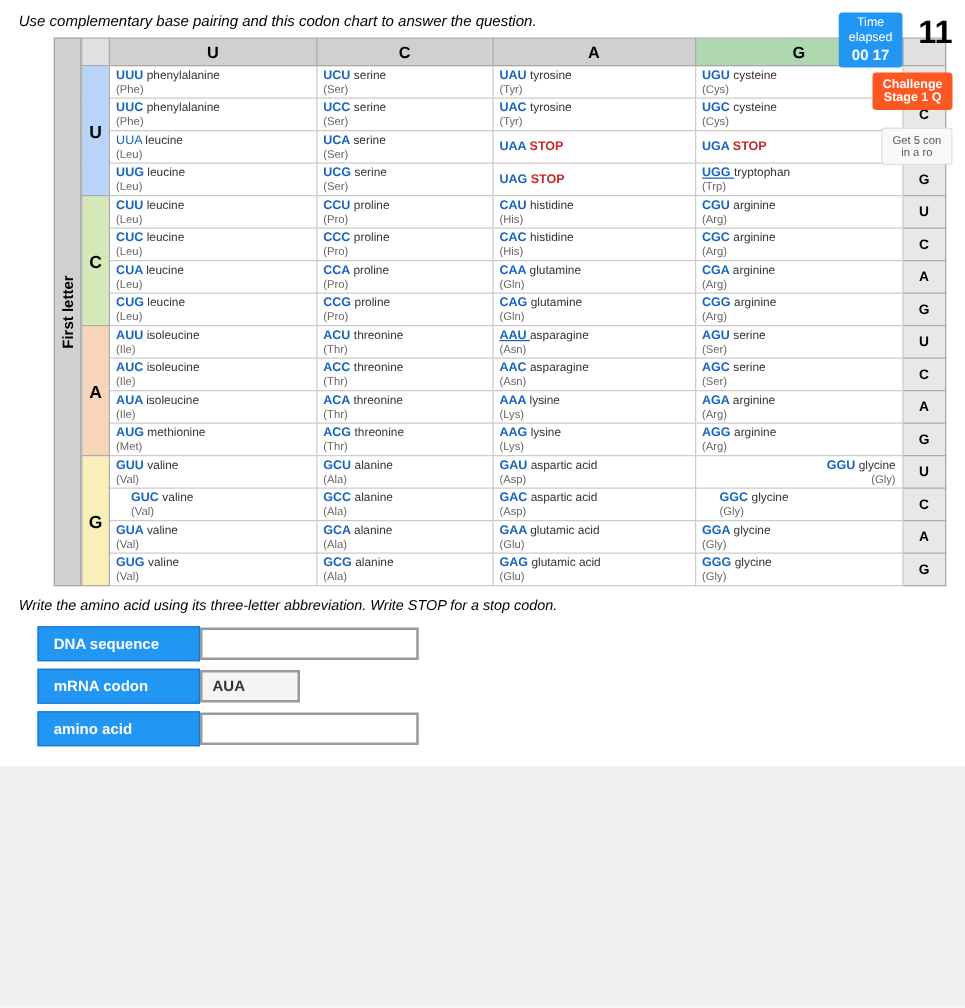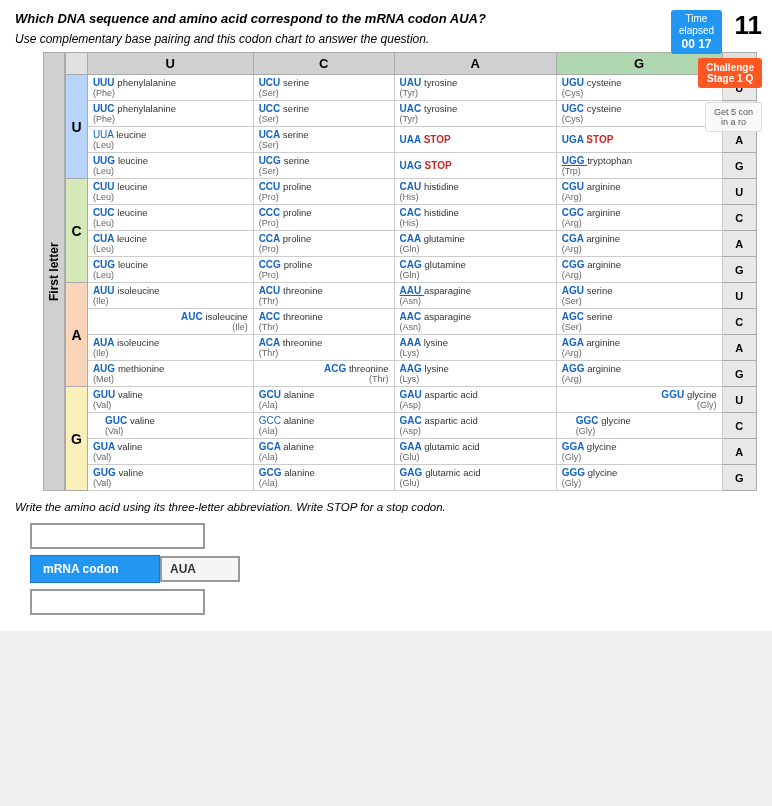--- a/index.html
+++ b/index.html
@@ -33,21 +33,20 @@
   <div style="position:absolute;top:10px;right:50px;background:#2196F3;color:white;padding:3px 8px;border-radius:3px;font-size:11px;text-align:center;">
     <div style="font-size:10px;line-height:1.2;white-space:pre-line;">Time
 elapsed</div>
     <div style="font-size:12px;font-weight:bold;">00  17</div>
   </div>
   <div style="position:absolute;top:58px;right:10px;background:#FF5722;color:white;padding:4px 8px;border-radius:3px;font-size:10px;font-weight:bold;text-align:center;white-space:pre-line;">Challenge
 Stage 1 Q</div>
   <div style="position:absolute;top:102px;right:10px;background:#f9f9f9;border:1px solid #ddd;color:#555;padding:4px 8px;border-radius:3px;font-size:9px;text-align:center;white-space:pre-line;">Get 5 con
 in a ro</div>
 
-  <p style="font-size:13px;font-style:italic;font-weight:bold;max-width:610px;margin-bottom:4px;line-height:1.4;">Which DNA sequence and amino acid correspond to the mRNA codon AUA?</p>
   <p style="font-size:12px;font-style:italic;max-width:580px;margin-bottom:6px;">Use complementary base pairing and this codon chart to answer the question.</p>
 
   <div style="display:flex;align-items:flex-start;">
 
     <div style="width:28px;"></div>
     <div style="flex:1;">
 
       <div style="display:flex;align-items:stretch;">
 
         <div style="writing-mode:vertical-rl;transform:rotate(180deg);font-weight:bold;font-size:12px;background:#d0d0d0;display:flex;align-items:center;justify-content:center;padding:4px 3px;border:1px solid #aaa;min-height:200px;">First letter</div>
@@ -158,21 +157,21 @@
 (Ile)</span></td>
                 <td style="border: 1px solid rgb(204, 204, 204); padding: 2px 5px; text-align: left; vertical-align: middle; min-width: 80px;"><span style="color: rgb(21, 101, 192); font-weight: bold; font-size: 10px;">ACU  </span><span style="color: rgb(51, 51, 51); font-size: 9.5px;">threonine</span><span style="color: rgb(102, 102, 102); font-size: 9px; display: block;">
 (Thr)</span></td>
                 <td style="border: 1px solid rgb(204, 204, 204); padding: 2px 5px; text-align: left; vertical-align: middle; min-width: 80px;"><span style="color: rgb(21, 101, 192); font-weight: bold; font-size: 10px; text-decoration: underline;">AAU  </span><span style="color: rgb(51, 51, 51); font-size: 9.5px;">asparagine</span><span style="color: rgb(102, 102, 102); font-size: 9px; display: block;">
 (Asn)</span></td>
                 <td style="border: 1px solid rgb(204, 204, 204); padding: 2px 5px; text-align: left; vertical-align: middle; min-width: 80px;"><span style="color: rgb(21, 101, 192); font-weight: bold; font-size: 10px;">AGU  </span><span style="color: rgb(51, 51, 51); font-size: 9.5px;">serine</span><span style="color: rgb(102, 102, 102); font-size: 9px; display: block;">
 (Ser)</span></td>
                 <td style="background: rgb(232, 232, 232); font-weight: bold; font-size: 11px; text-align: center; border: 1px solid rgb(170, 170, 170); padding: 2px 5px;">U</td>
               </tr>
               <tr>
-                <td style="border: 1px solid rgb(204, 204, 204); padding: 2px 5px; text-align: right; vertical-align: middle; min-width: 80px; margin-left: 27px;"><span style="color: rgb(21, 101, 192); font-weight: bold; font-size: 10px;">AUC  </span><span style="color: rgb(51, 51, 51); font-size: 9.5px;">isoleucine</span><span style="color: rgb(102, 102, 102); font-size: 9px; display: block;">
+                <td style="border: 1px solid rgb(204, 204, 204); padding: 2px 5px; text-align: left; vertical-align: middle; min-width: 80px; margin-left: 27px;"><span style="color: rgb(21, 101, 192); font-weight: bold; font-size: 10px;">AUC  </span><span style="color: rgb(51, 51, 51); font-size: 9.5px;">isoleucine</span><span style="color: rgb(102, 102, 102); font-size: 9px; display: block;">
 (Ile)</span></td>
                 <td style="border: 1px solid rgb(204, 204, 204); padding: 2px 5px; text-align: left; vertical-align: middle; min-width: 80px;"><span style="color: rgb(21, 101, 192); font-weight: bold; font-size: 10px;">ACC  </span><span style="color: rgb(51, 51, 51); font-size: 9.5px;">threonine</span><span style="color: rgb(102, 102, 102); font-size: 9px; display: block;">
 (Thr)</span></td>
                 <td style="border: 1px solid rgb(204, 204, 204); padding: 2px 5px; text-align: left; vertical-align: middle; min-width: 80px;"><span style="color: rgb(21, 101, 192); font-weight: bold; font-size: 10px;">AAC  </span><span style="color: rgb(51, 51, 51); font-size: 9.5px;">asparagine</span><span style="color: rgb(102, 102, 102); font-size: 9px; display: block;">
 (Asn)</span></td>
                 <td style="border: 1px solid rgb(204, 204, 204); padding: 2px 5px; text-align: left; vertical-align: middle; min-width: 80px;"><span style="color: rgb(21, 101, 192); font-weight: bold; font-size: 10px;">AGC  </span><span style="color: rgb(51, 51, 51); font-size: 9.5px;">serine</span><span style="color: rgb(102, 102, 102); font-size: 9px; display: block;">
 (Ser)</span></td>
                 <td style="background: rgb(232, 232, 232); font-weight: bold; font-size: 11px; text-align: center; border: 1px solid rgb(170, 170, 170); padding: 2px 5px;">C</td>
               </tr>
               <tr>
@@ -182,21 +181,21 @@
 (Thr)</span></td>
                 <td style="border: 1px solid rgb(204, 204, 204); padding: 2px 5px; text-align: left; vertical-align: middle; min-width: 80px;"><span style="color: rgb(21, 101, 192); font-weight: bold; font-size: 10px;">AAA  </span><span style="color: rgb(51, 51, 51); font-size: 9.5px;">lysine</span><span style="color: rgb(102, 102, 102); font-size: 9px; display: block;">
 (Lys)</span></td>
                 <td style="border: 1px solid rgb(204, 204, 204); padding: 2px 5px; text-align: left; vertical-align: middle; min-width: 80px;"><span style="color: rgb(21, 101, 192); font-weight: bold; font-size: 10px;">AGA  </span><span style="color: rgb(51, 51, 51); font-size: 9.5px;">arginine</span><span style="color: rgb(102, 102, 102); font-size: 9px; display: block;">
 (Arg)</span></td>
                 <td style="background: rgb(232, 232, 232); font-weight: bold; font-size: 11px; text-align: center; border: 1px solid rgb(170, 170, 170); padding: 2px 5px;">A</td>
               </tr>
               <tr>
                 <td style="border: 1px solid rgb(204, 204, 204); padding: 2px 5px; text-align: left; vertical-align: middle; min-width: 80px;"><span style="color: rgb(21, 101, 192); font-weight: bold; font-size: 10px;">AUG  </span><span style="color: rgb(51, 51, 51); font-size: 9.5px;">methionine</span><span style="color: rgb(102, 102, 102); font-size: 9px; display: block;">
 (Met)</span></td>
-                <td style="border: 1px solid rgb(204, 204, 204); padding: 2px 5px; text-align: right; vertical-align: middle; min-width: 80px;"><span style="color: rgb(21, 101, 192); font-weight: bold; font-size: 10px;">ACG  </span><span style="color: rgb(51, 51, 51); font-size: 9.5px;">threonine</span><span style="color: rgb(102, 102, 102); font-size: 9px; display: block;">
+                <td style="border: 1px solid rgb(204, 204, 204); padding: 2px 5px; text-align: left; vertical-align: middle; min-width: 80px;"><span style="color: rgb(21, 101, 192); font-weight: bold; font-size: 10px;">ACG  </span><span style="color: rgb(51, 51, 51); font-size: 9.5px;">threonine</span><span style="color: rgb(102, 102, 102); font-size: 9px; display: block;">
 (Thr)</span></td>
                 <td style="border: 1px solid rgb(204, 204, 204); padding: 2px 5px; text-align: left; vertical-align: middle; min-width: 80px;"><span style="color: rgb(21, 101, 192); font-weight: bold; font-size: 10px;">AAG  </span><span style="color: rgb(51, 51, 51); font-size: 9.5px;">lysine</span><span style="color: rgb(102, 102, 102); font-size: 9px; display: block;">
 (Lys)</span></td>
                 <td style="border: 1px solid rgb(204, 204, 204); padding: 2px 5px; text-align: left; vertical-align: middle; min-width: 80px;"><span style="color: rgb(21, 101, 192); font-weight: bold; font-size: 10px;">AGG  </span><span style="color: rgb(51, 51, 51); font-size: 9.5px;">arginine</span><span style="color: rgb(102, 102, 102); font-size: 9px; display: block;">
 (Arg)</span></td>
                 <td style="background: rgb(232, 232, 232); font-weight: bold; font-size: 11px; text-align: center; border: 1px solid rgb(170, 170, 170); padding: 2px 5px;">G</td>
               </tr>
               <tr>
                 <td rowspan="4" style="background: rgb(248, 240, 184); font-weight: bold; font-size: 14px; text-align: center; vertical-align: middle; border: 1px solid rgb(170, 170, 170); padding: 2px 5px;">G</td>
                 <td style="border: 1px solid rgb(204, 204, 204); padding: 2px 5px; text-align: left; vertical-align: middle; min-width: 80px;"><span style="color: rgb(21, 101, 192); font-weight: bold; font-size: 10px;">GUU  </span><span style="color: rgb(51, 51, 51); font-size: 9.5px;">valine</span><span style="color: rgb(102, 102, 102); font-size: 9px; display: block;">
@@ -205,21 +204,21 @@
 (Ala)</span></td>
                 <td style="border: 1px solid rgb(204, 204, 204); padding: 2px 5px; text-align: left; vertical-align: middle; min-width: 80px;"><span style="color: rgb(21, 101, 192); font-weight: bold; font-size: 10px;">GAU  </span><span style="color: rgb(51, 51, 51); font-size: 9.5px;">aspartic acid</span><span style="color: rgb(102, 102, 102); font-size: 9px; display: block;">
 (Asp)</span></td>
                 <td style="border: 1px solid rgb(204, 204, 204); padding: 2px 5px; text-align: right; vertical-align: middle; min-width: 80px;"><span style="color: rgb(21, 101, 192); font-weight: bold; font-size: 10px;">GGU  </span><span style="color: rgb(51, 51, 51); font-size: 9.5px;">glycine</span><span style="color: rgb(102, 102, 102); font-size: 9px; display: block;">
 (Gly)</span></td>
                 <td style="background: rgb(232, 232, 232); font-weight: bold; font-size: 11px; text-align: center; border: 1px solid rgb(170, 170, 170); padding: 2px 5px;">U</td>
               </tr>
               <tr>
                 <td style="border: 1px solid rgb(204, 204, 204); padding: 2px 17px; text-align: left; vertical-align: middle; min-width: 80px;"><span style="color: rgb(21, 101, 192); font-weight: bold; font-size: 10px;">GUC  </span><span style="color: rgb(51, 51, 51); font-size: 9.5px;">valine</span><span style="color: rgb(102, 102, 102); font-size: 9px; display: block;">
 (Val)</span></td>
-                <td style="border: 1px solid rgb(204, 204, 204); padding: 2px 5px; text-align: left; vertical-align: middle; min-width: 80px;"><span style="color: rgb(21, 101, 192); font-weight: normal; font-size: 10px;">GCC  </span><span style="color: rgb(51, 51, 51); font-size: 9.5px;">alanine</span><span style="color: rgb(102, 102, 102); font-size: 9px; display: block;">
+                <td style="border: 1px solid rgb(204, 204, 204); padding: 2px 5px; text-align: left; vertical-align: middle; min-width: 80px;"><span style="color: rgb(21, 101, 192); font-weight: bold; font-size: 10px;">GCC  </span><span style="color: rgb(51, 51, 51); font-size: 9.5px;">alanine</span><span style="color: rgb(102, 102, 102); font-size: 9px; display: block;">
 (Ala)</span></td>
                 <td style="border: 1px solid rgb(204, 204, 204); padding: 2px 5px; text-align: left; vertical-align: middle; min-width: 80px;"><span style="color: rgb(21, 101, 192); font-weight: bold; font-size: 10px;">GAC  </span><span style="color: rgb(51, 51, 51); font-size: 9.5px;">aspartic acid</span><span style="color: rgb(102, 102, 102); font-size: 9px; display: block;">
 (Asp)</span></td>
                 <td style="border: 1px solid rgb(204, 204, 204); padding: 2px 19px; text-align: left; vertical-align: middle; min-width: 80px;"><span style="color: rgb(21, 101, 192); font-weight: bold; font-size: 10px;">GGC  </span><span style="color: rgb(51, 51, 51); font-size: 9.5px;">glycine</span><span style="color: rgb(102, 102, 102); font-size: 9px; display: block;">
 (Gly)</span></td>
                 <td style="background: rgb(232, 232, 232); font-weight: bold; font-size: 11px; text-align: center; border: 1px solid rgb(170, 170, 170); padding: 2px 5px;">C</td>
               </tr>
               <tr>
                 <td style="border: 1px solid rgb(204, 204, 204); padding: 2px 5px; text-align: left; vertical-align: middle; min-width: 80px;"><span style="color: rgb(21, 101, 192); font-weight: bold; font-size: 10px;">GUA  </span><span style="color: rgb(51, 51, 51); font-size: 9.5px;">valine</span><span style="color: rgb(102, 102, 102); font-size: 9px; display: block;">
 (Val)</span></td>
@@ -246,25 +245,27 @@
         </table>
       </div>
     </div>
   </div>
 
   <p style="font-size:11.5px;font-style:italic;margin-top:10px;margin-bottom:10px;">Write the amino acid using its three-letter abbreviation. Write STOP for a stop codon.</p>
 
   <div style="margin-left:15px;">
 
     <div class="input-row" style="display:flex;align-items:center;margin-bottom:6px;">
+      <div style="background:#2196F3;color:white;padding:6px 12px;font-size:12px;font-weight:bold;min-width:130px;border:1px solid #1976D2;">DNA sequence</div>
       <input type="text" style="border: 2px solid rgb(153, 153, 153); padding: 4px 8px; font-size: 12px; min-width: 80px; background: white;">
     </div>
 
     <div class="input-row" style="display:flex;align-items:center;margin-bottom:6px;">
       <div style="background:#2196F3;color:white;padding:6px 12px;font-size:12px;font-weight:bold;min-width:130px;border:1px solid #1976D2;">mRNA codon</div>
       <div style="background:#f5f5f5;border:2px solid #999;padding:4px 8px;font-size:12px;min-width:80px;color:#333;font-weight:bold;">AUA</div>
     </div>
 
     <div class="input-row" style="display:flex;align-items:center;margin-bottom:6px;">
+      <div style="background:#2196F3;color:white;padding:6px 12px;font-size:12px;font-weight:bold;min-width:130px;border:1px solid #1976D2;">amino acid</div>
       <input type="text" style="border: 2px solid rgb(153, 153, 153); padding: 4px 8px; font-size: 12px; min-width: 80px; background: white;">
     </div>
   </div>
 </div>
 
 </body></html>

